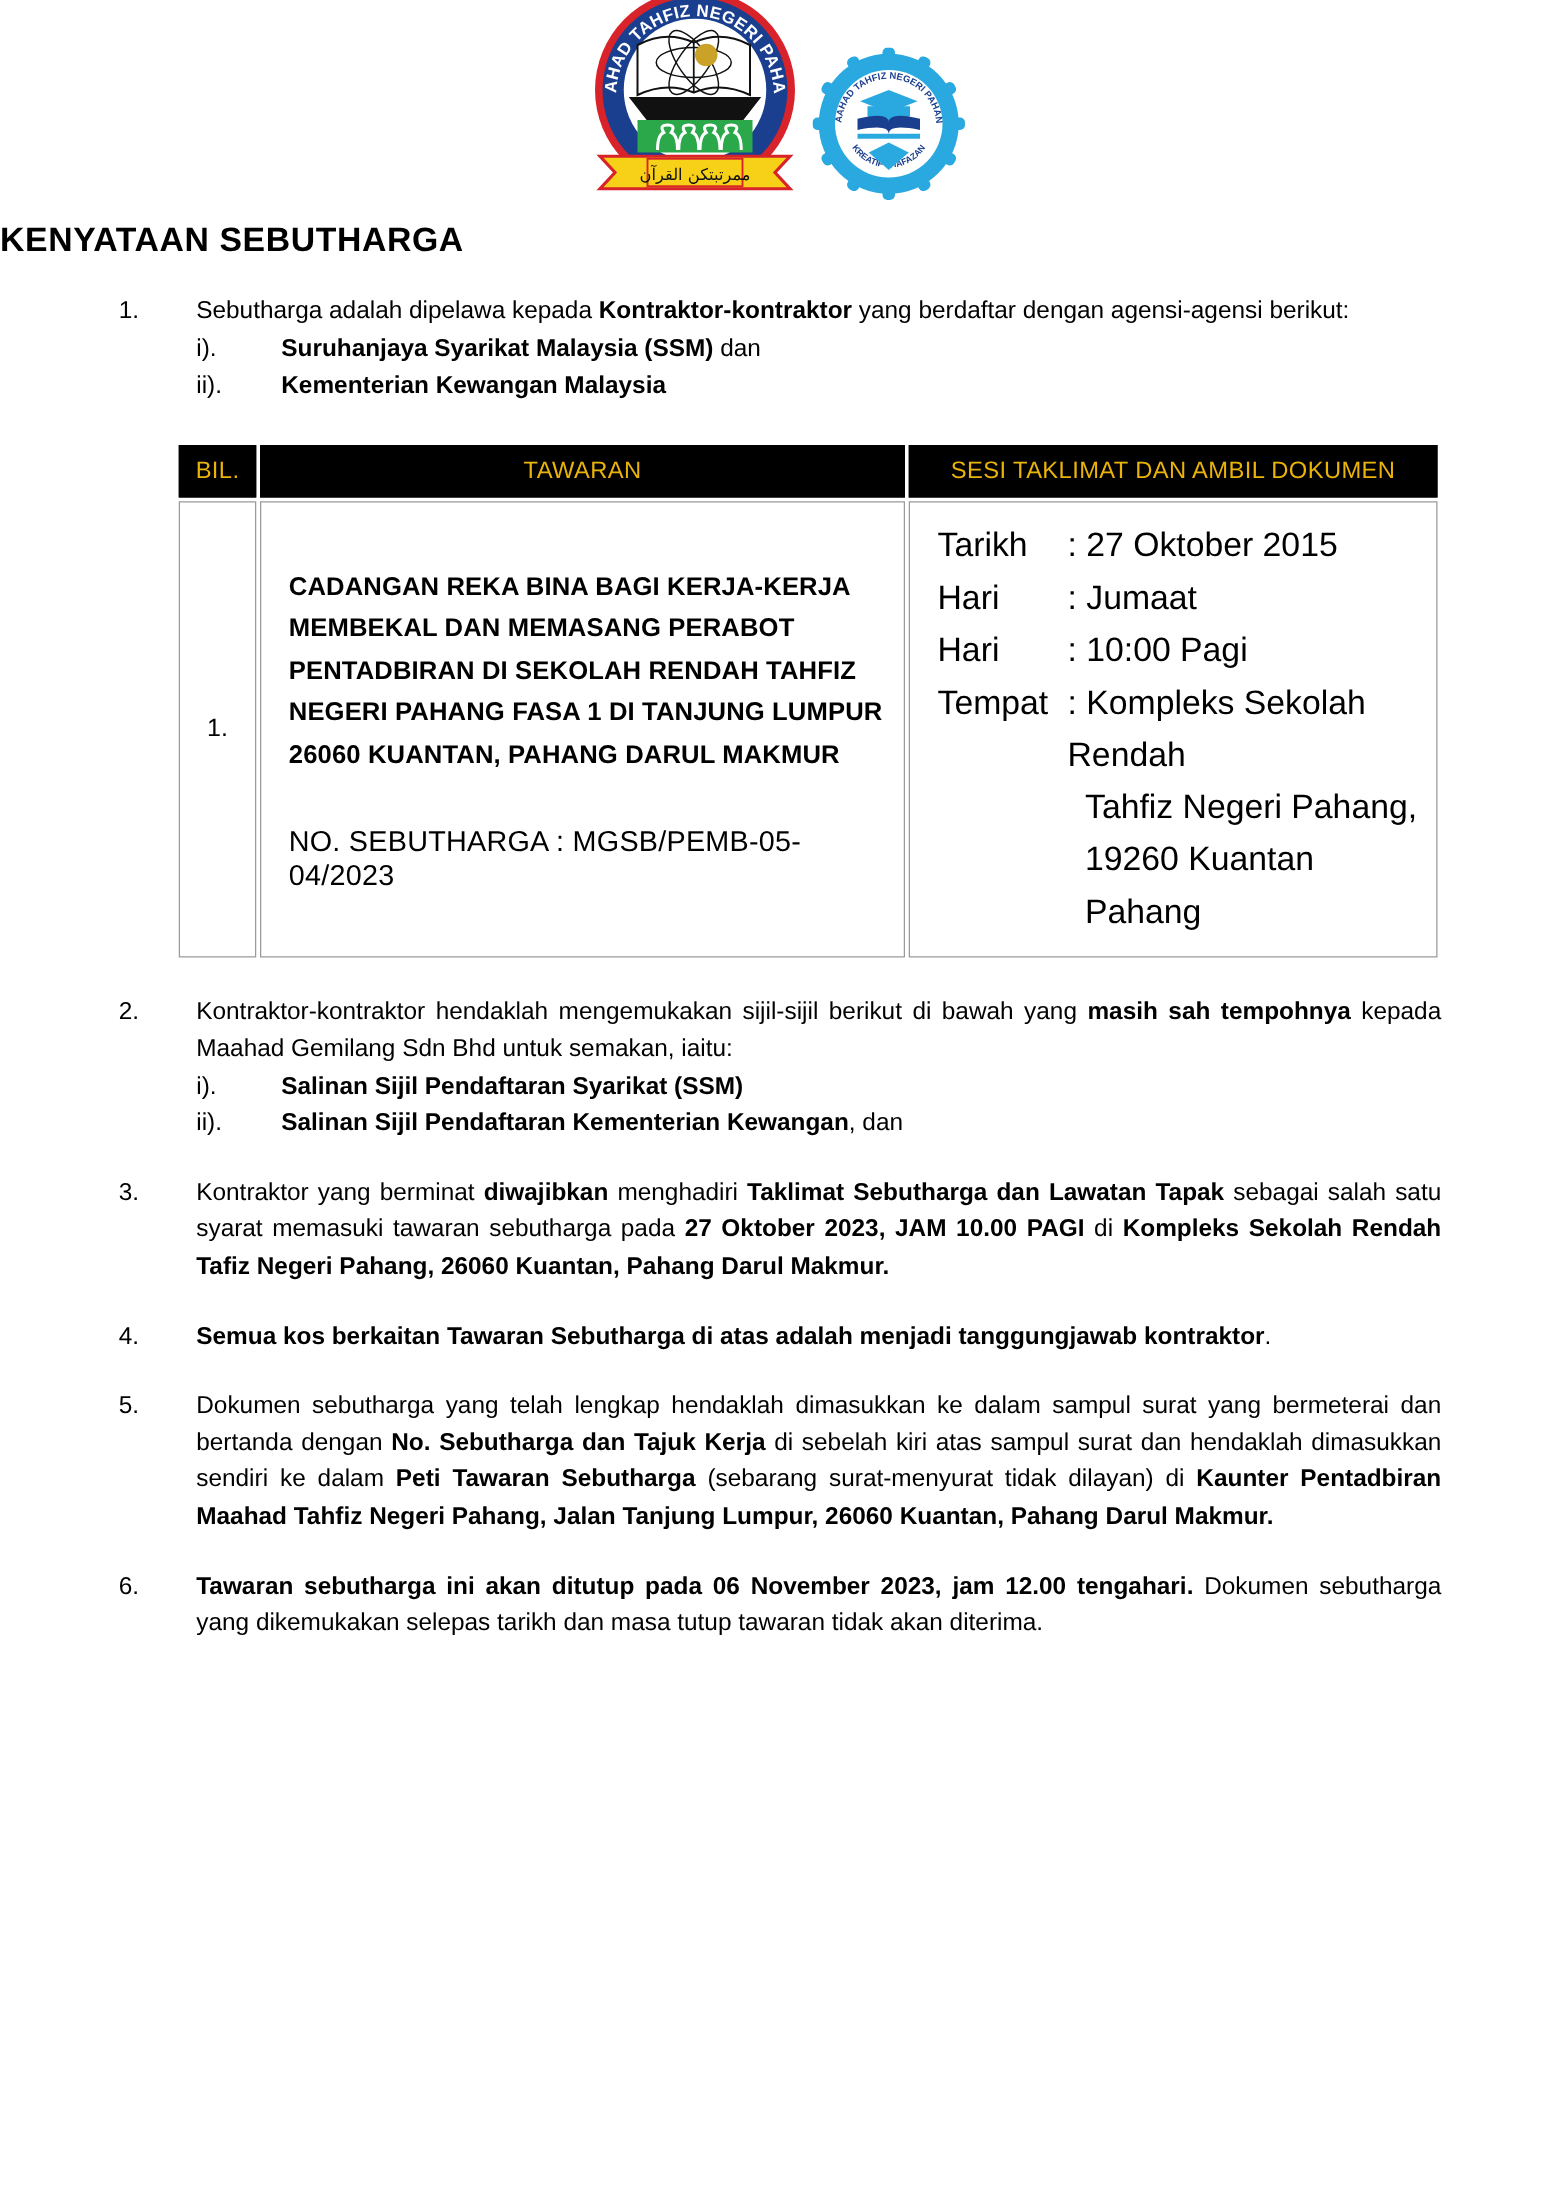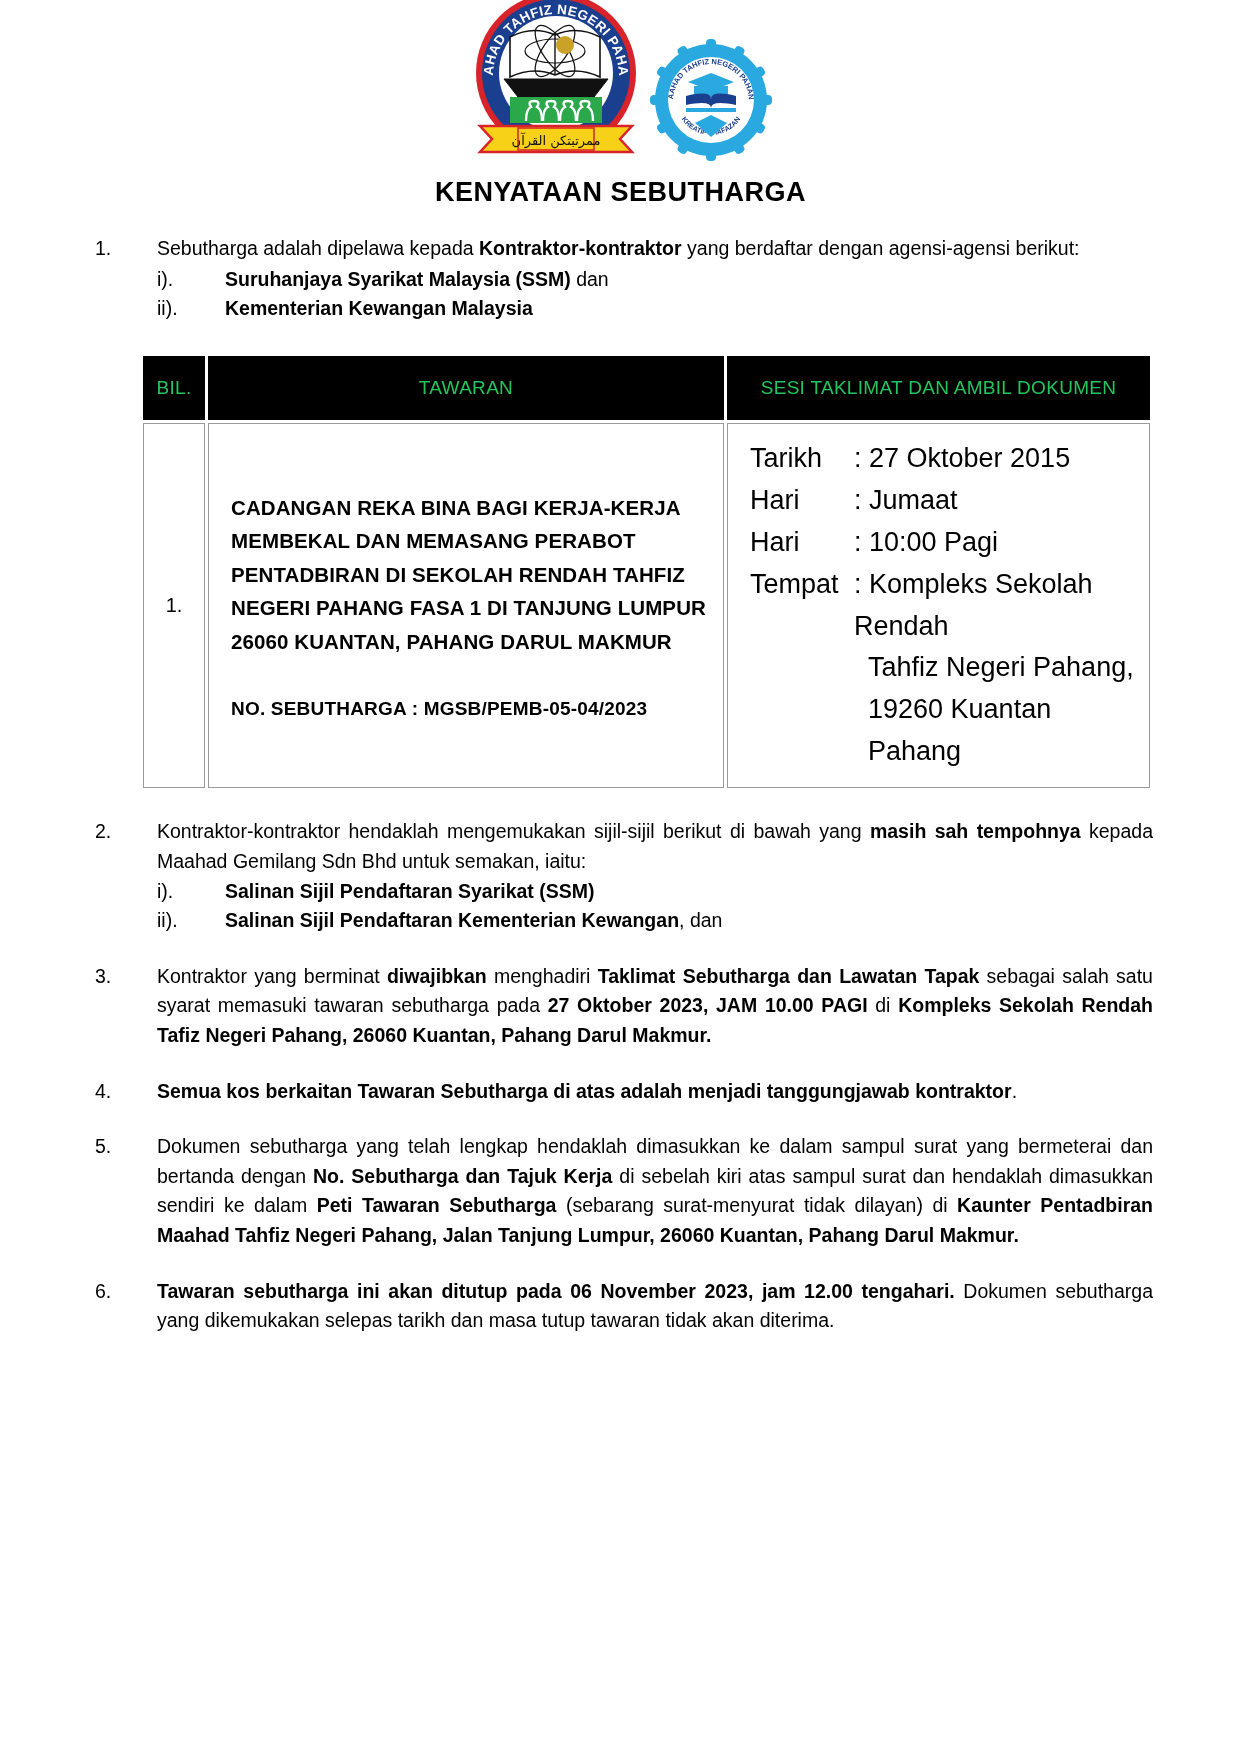--- a/index.html
+++ b/index.html
@@ -43,21 +43,20 @@
     width: 130px;
     height: 132px;
   }
   
   .logo-round { width: 172px; height: 172px; }
   
   .logo-gear { width: 122px; height: 122px; }
 
   
   .doc-title {
-    text-align: center;
     font-weight: bold;
     font-size: 27px;
     letter-spacing: 0.5px;
     margin-top: 12px;
     font-family: "Liberation Sans", sans-serif;
   }
 
   
   .content {
     margin: 0 88px 0 95px;
@@ -100,24 +99,24 @@
     margin: 30px 88px 0 140px;
   }
   table.main {
     border-collapse: separate;
     border-spacing: 3px;
     width: 100%;
     table-layout: fixed;
   }
   table.main th {
     background: #000000;
-    color: #22c55e;
+    color: #eab308;
     font-weight: normal;
     font-size: 19px;
-    padding: 20px 4px;
+    padding: 9px 4px;
     letter-spacing: 0.3px;
     border: 1px solid #000;
   }
   table.main td {
     border: 1px solid #9a9a9a;
     vertical-align: middle;
     background: #ffffff;
   }
   th.c-bil { width: 52px; }
   th.c-taw { width: 506px; }
@@ -128,22 +127,22 @@
   td.c-taw {
     padding: 34px 10px 34px 22px;
   }
   .taw-title {
     font-weight: bold;
     font-size: 20.5px;
     line-height: 1.63;
     letter-spacing: 0.1px;
   }
   .taw-no {
-    font-weight: bold;
-    font-size: 19px;
+    font-weight: normal;
+    font-size: 23px;
     margin-top: 40px;
     letter-spacing: 0.2px;
   }
   td.c-sesi {
     padding: 14px 10px 14px 22px;
     font-size: 27px;
     line-height: 1.55;
   }
   .sesi-line { display: flex; }
   .sesi-line .k { flex: 0 0 104px; width: 104px; }

